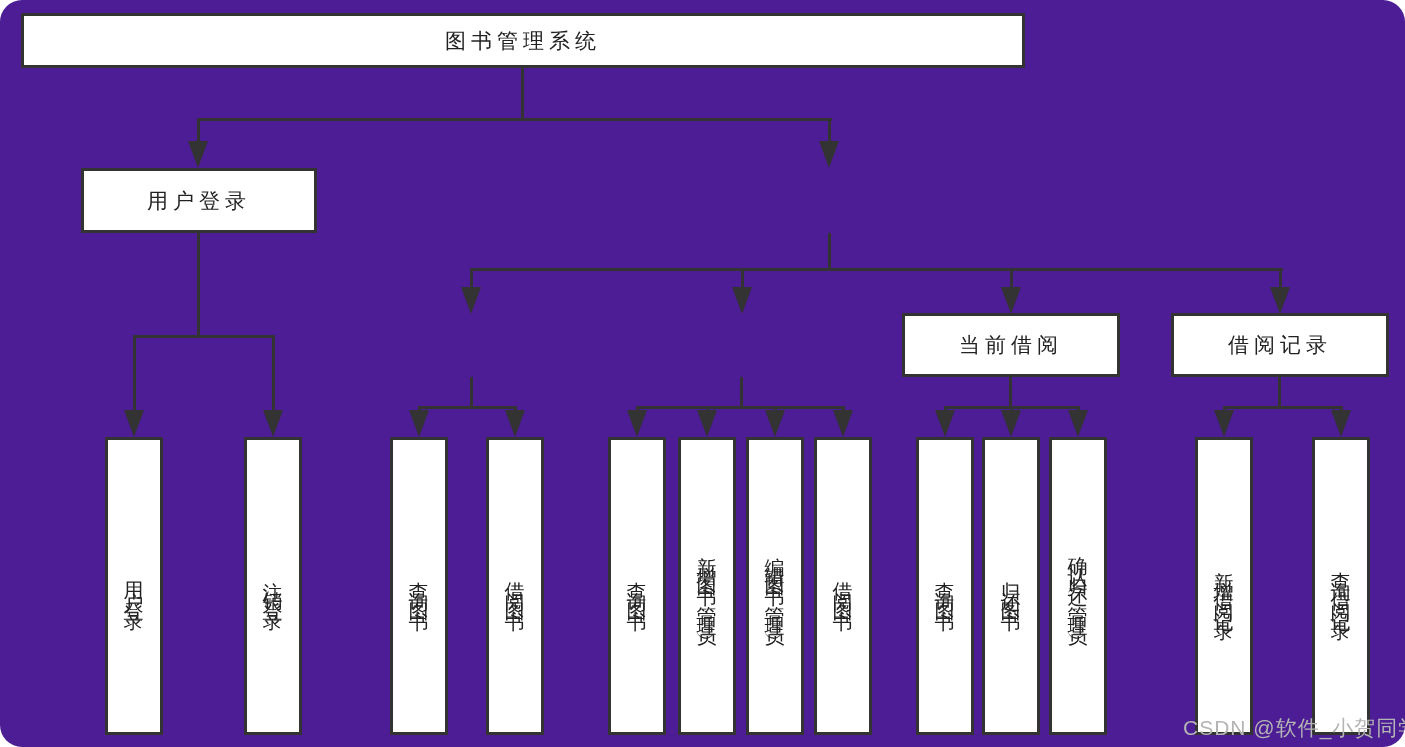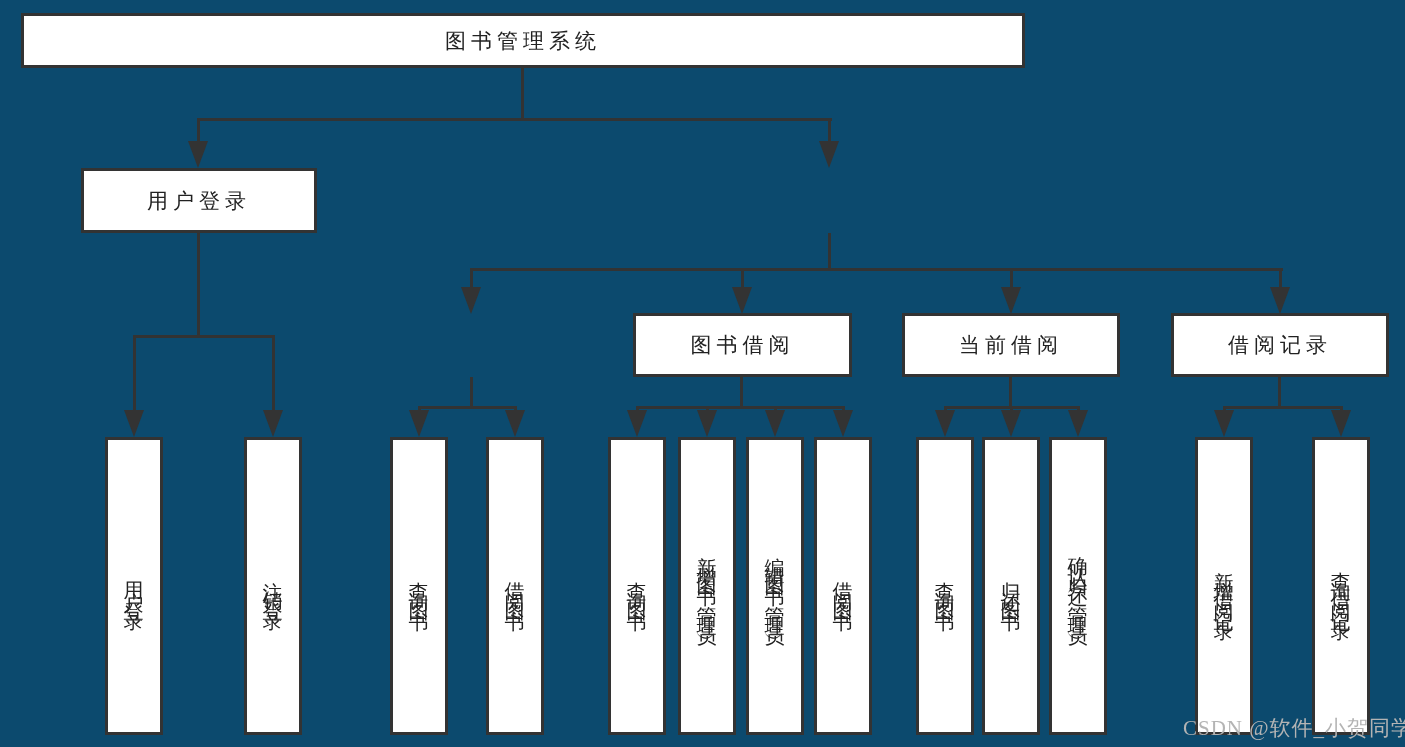--- a/index.html
+++ b/index.html
@@ -1,22 +1,23 @@
 <!DOCTYPE html>
 <html><head>
 <meta charset="utf-8">
 <style>
   * { margin:0; padding:0; box-sizing:border-box; }
   html,body { background:#ffffff; }
   .canvas {
     position:relative;
     width:1405px; height:747px;
-    background:#0c4a6e;
-    font-family:Liberation Serif, serif;
+    background:#4c1d95;
+    font-family:Liberation Sans, sans-serif;
     overflow:hidden;
+    border-radius:22px;
   }
   .box {
     position:absolute;
     border:3px solid #333333;
     background:#ffffff;
     color:#222222;
   }
   .hbox {
     display:flex; align-items:center; justify-content:center;
     font-size:21px; letter-spacing:5px;
@@ -79,21 +80,20 @@
   <div class="line" style="left:470px;top:268px;width:813px;height:3px"></div>
   <div class="line" style="left:470px;top:270px;width:3px;height:20px"></div>
   <div class="arrow" style="left:461px;top:287px"></div>
   <div class="line" style="left:741px;top:270px;width:3px;height:20px"></div>
   <div class="arrow" style="left:732px;top:287px"></div>
   <div class="line" style="left:1010px;top:270px;width:3px;height:20px"></div>
   <div class="arrow" style="left:1001px;top:287px"></div>
   <div class="line" style="left:1279px;top:270px;width:3px;height:20px"></div>
   <div class="arrow" style="left:1270px;top:287px"></div>
 
-  <div class="box hbox" style="left:633px;top:313px;width:219px;height:64px">图书借阅</div>
   <div class="box hbox" style="left:1171px;top:313px;width:218px;height:64px">借阅记录</div>
   <div class="box hbox" style="left:902px;top:313px;width:218px;height:64px">当前借阅</div>
 
   <div class="line" style="left:470px;top:377px;width:3px;height:31px"></div>
   <div class="line" style="left:418px;top:406px;width:99px;height:3px"></div>
   <div class="line" style="left:418px;top:408px;width:3px;height:6px"></div>
   <div class="arrow" style="left:409px;top:410px"></div>
   <div class="line" style="left:514px;top:408px;width:3px;height:6px"></div>
   <div class="arrow" style="left:505px;top:410px"></div>
 

